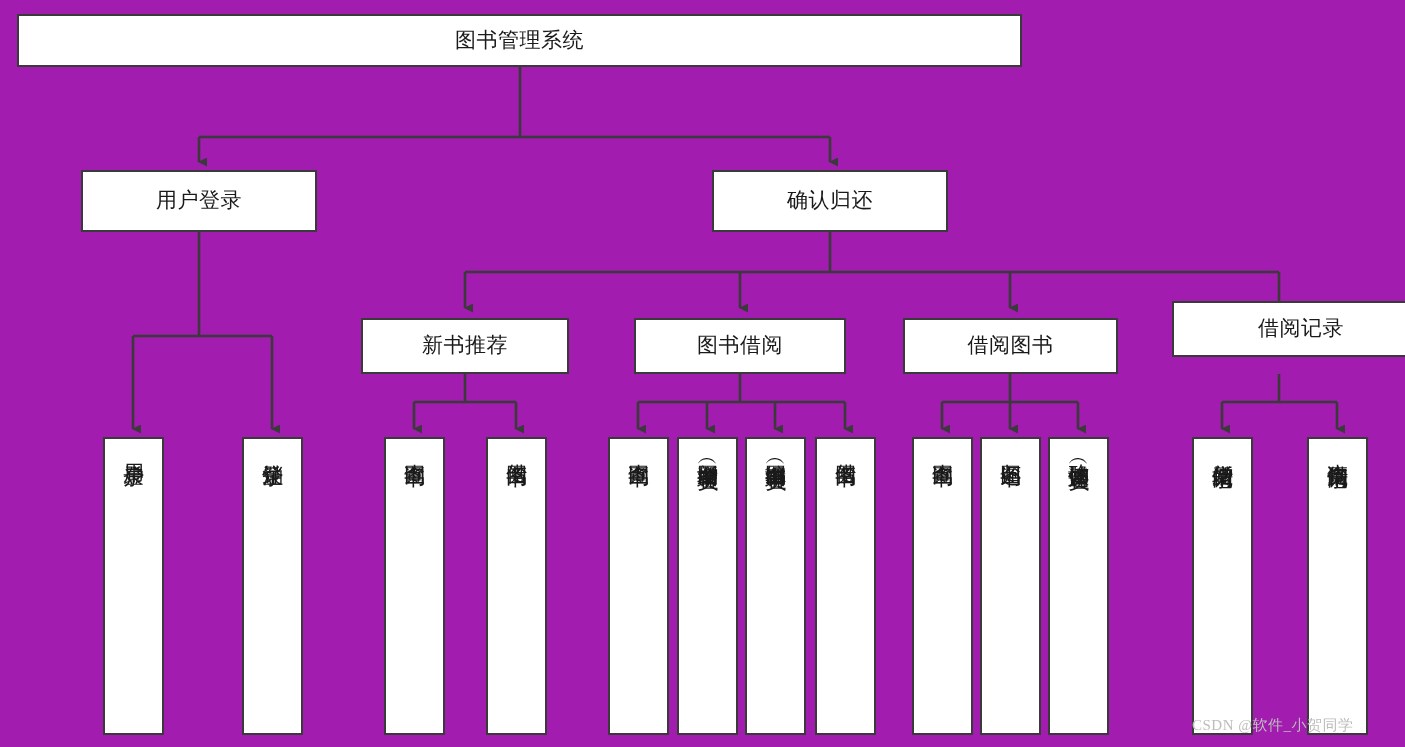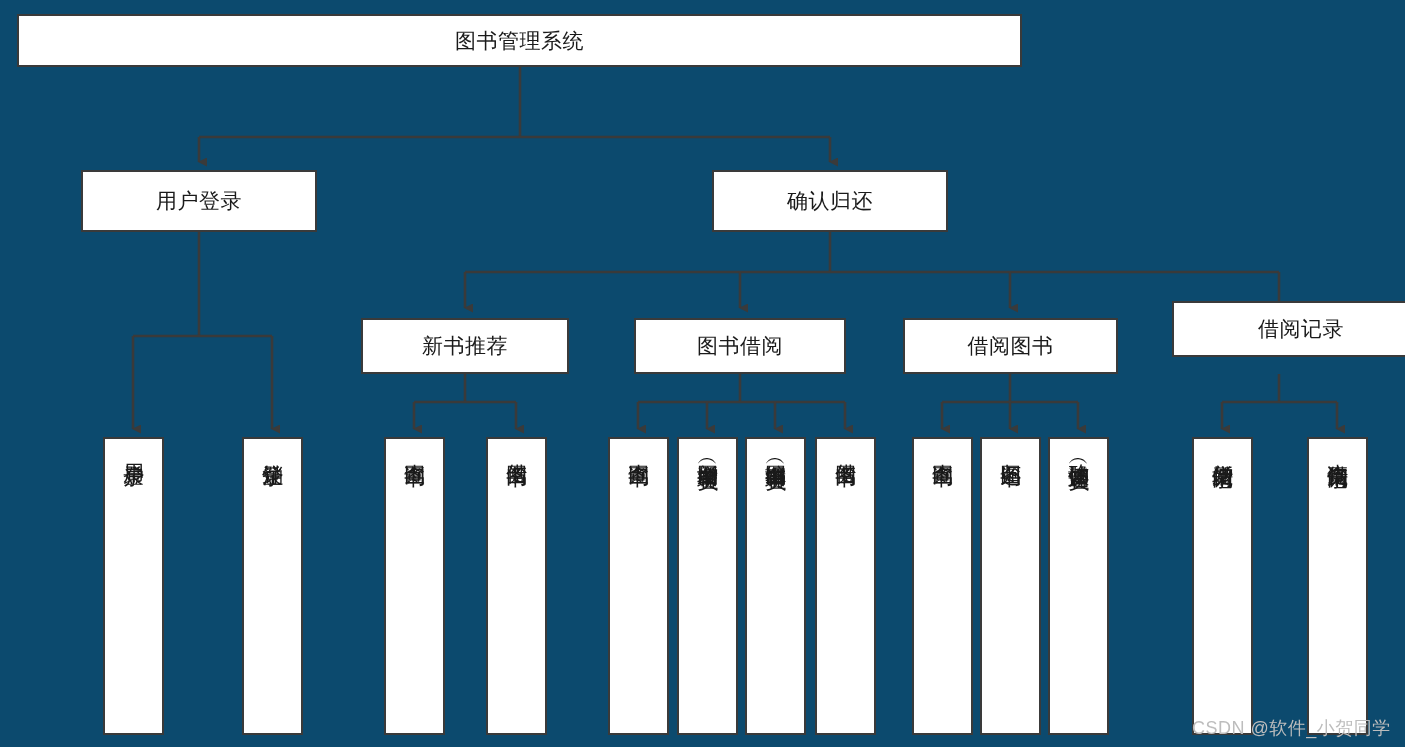--- a/index.html
+++ b/index.html
@@ -7,22 +7,23 @@
     padding: 0;
     background: #ffffff;
   }
   body {
     font-family: "Liberation Sans", "DejaVu Sans", sans-serif;
   }
   #canvas {
     position: relative;
     width: 1405px;
     height: 747px;
-    background: #0c4a6e;
+    background: #a21caf;
     overflow: hidden;
+    font-family: Liberation Serif, serif;
   }
   svg#edges {
     position: absolute;
     left: 0;
     top: 0;
     width: 1405px;
     height: 747px;
     pointer-events: none;
   }
   .node {
@@ -55,21 +56,21 @@
   .node.v .lbl {
     writing-mode: vertical-rl;
     text-orientation: upright;
     font-size: 21px;
     line-height: 1.08;
     letter-spacing: 1px;
     white-space: nowrap;
   }
   .watermark {
     position: absolute;
-    font-size: 18px;
+    font-size: 15px;
     color: #bdbdbd;
     white-space: nowrap;
     letter-spacing: 0.5px;
   }
 </style>
 </head>
 <body>
 
 <div id="canvas">
 

